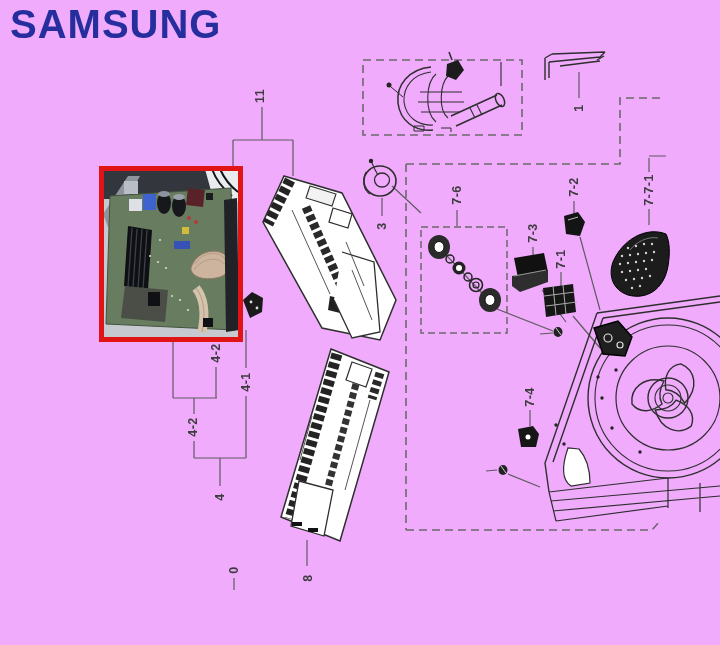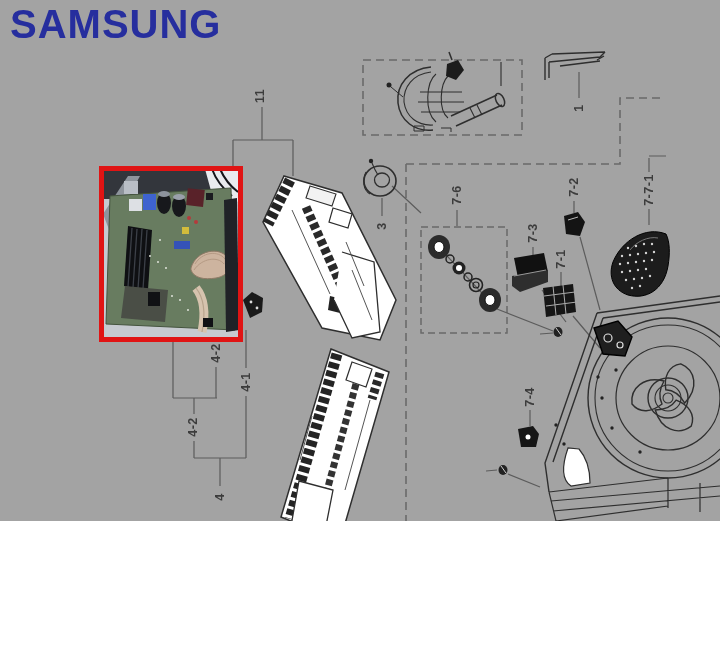--- a/index.html
+++ b/index.html
@@ -1,16 +1,16 @@
 <!DOCTYPE html>
 <html><head>
 <meta charset="utf-8">
 <style>
   html,body{margin:0;padding:0;background:#ffffff;}
-  .stage{position:relative;width:720px;height:521px;background:#a3a3a3;overflow:hidden;
+  .stage{position:relative;width:720px;height:645px;background:#f0abfc;overflow:hidden;
          font-family:"Liberation Sans","DejaVu Sans",sans-serif;}
   .logo{position:absolute;left:10px;top:2px;font-size:40px;font-weight:800;
         letter-spacing:1px;transform:scaleY(1.0);color:#262e9e;
         font-family:"Liberation Sans",sans-serif;}
   svg.art{position:absolute;left:0;top:0;}
   .lbl{position:absolute;white-space:nowrap;font:bold 12.5px "Liberation Sans",sans-serif;
        color:#3c3c3c;letter-spacing:.5px;
        transform:translate(-50%,-50%) rotate(-90deg);}
 </style>
 </head>

